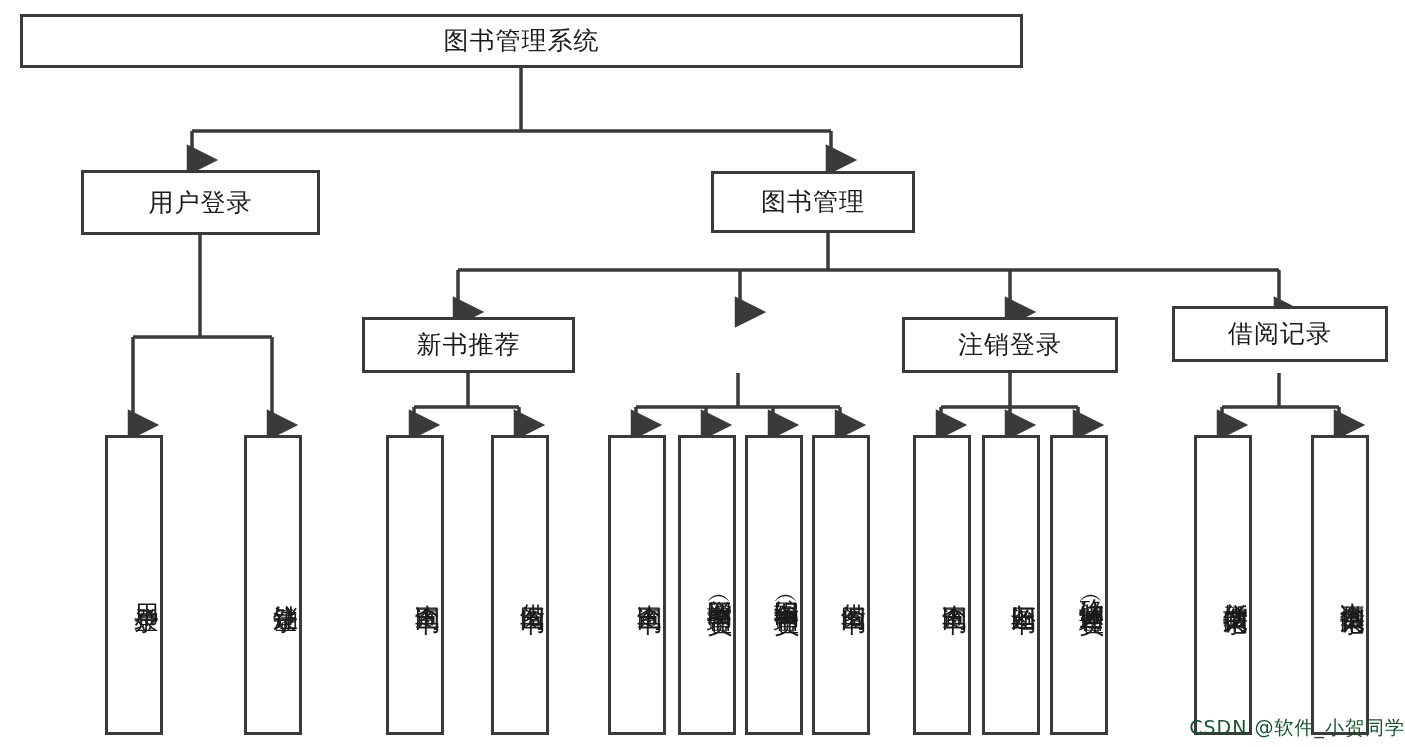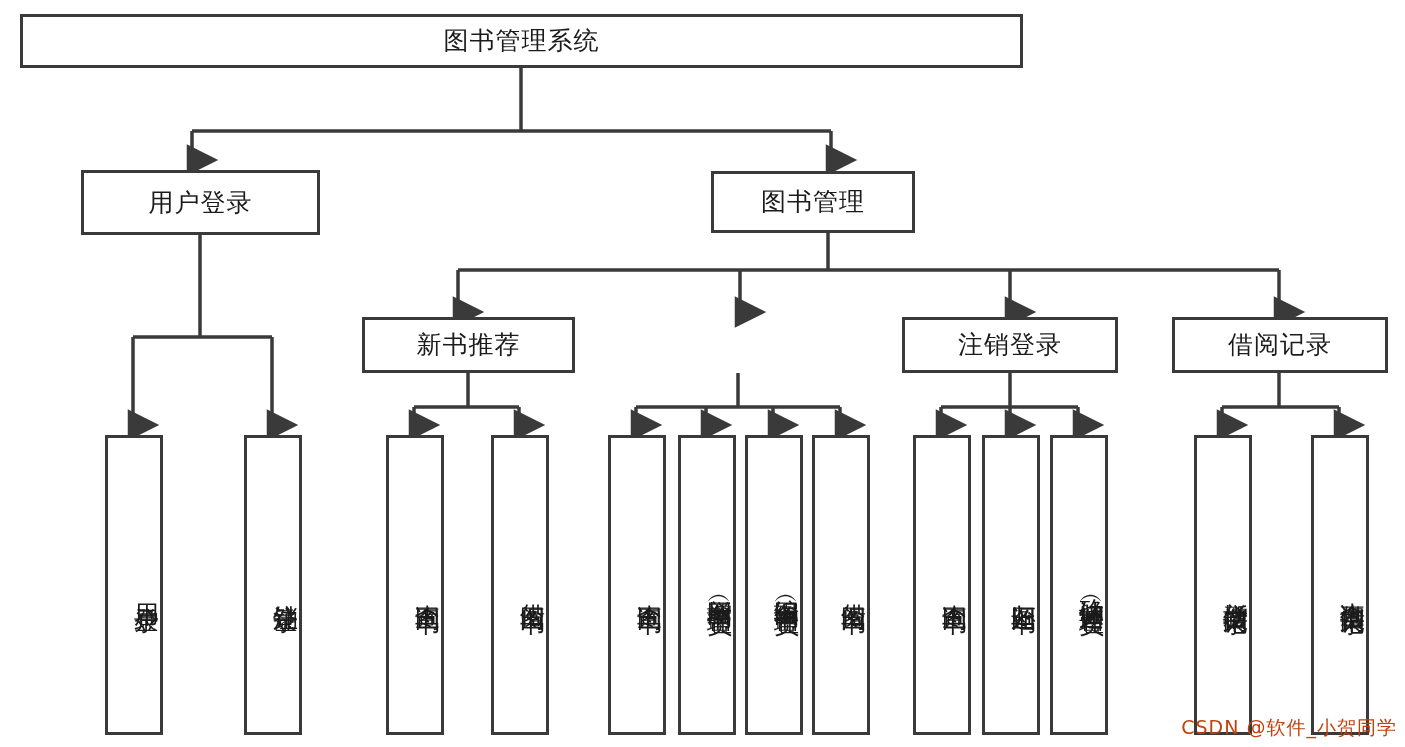--- a/index.html
+++ b/index.html
@@ -52,24 +52,24 @@
     align-items: flex-start;
     justify-content: center;
   }
   .node.vert .label {
     display: block;
     writing-mode: vertical-rl;
     text-orientation: upright;
   }
   #watermark {
     position: absolute;
-    right: 8px;
+    right: 0;
     bottom: 6px;
     font-size: 19px;
-    color: #c2410c;
+    color: #14532d;
     letter-spacing: 1px;
     white-space: nowrap;
     user-select: none;
     margin-top: 6px;
   }
 </style>
 </head>
 <body>
 
 <div id="canvas">
@@ -134,21 +134,21 @@
   <div class="node horiz" style="left:711px; top:171px; width:204px; height:62px;">
     <span class="label">图书管理</span>
   </div>
 
   <div class="node horiz" style="left:362px; top:317px; width:213px; height:56px;">
     <span class="label">新书推荐</span>
   </div>
   <div class="node horiz" style="left:902px; top:317px; width:216px; height:56px;">
     <span class="label">注销登录</span>
   </div>
-  <div class="node horiz" style="left:1172px; top:317px; width:216px; height:56px;">
+  <div class="node horiz" style="left:1172px; top:306px; width:216px; height:56px;">
     <span class="label">借阅记录</span>
   </div>
 
   <div class="node vert" style="left:105px; top:435px; width:58px; height:300px;">
     <span class="label">用户登录</span>
   </div>
   <div class="node vert" style="left:244px; top:435px; width:58px; height:300px;">
     <span class="label">注销登录</span>
   </div>
 

